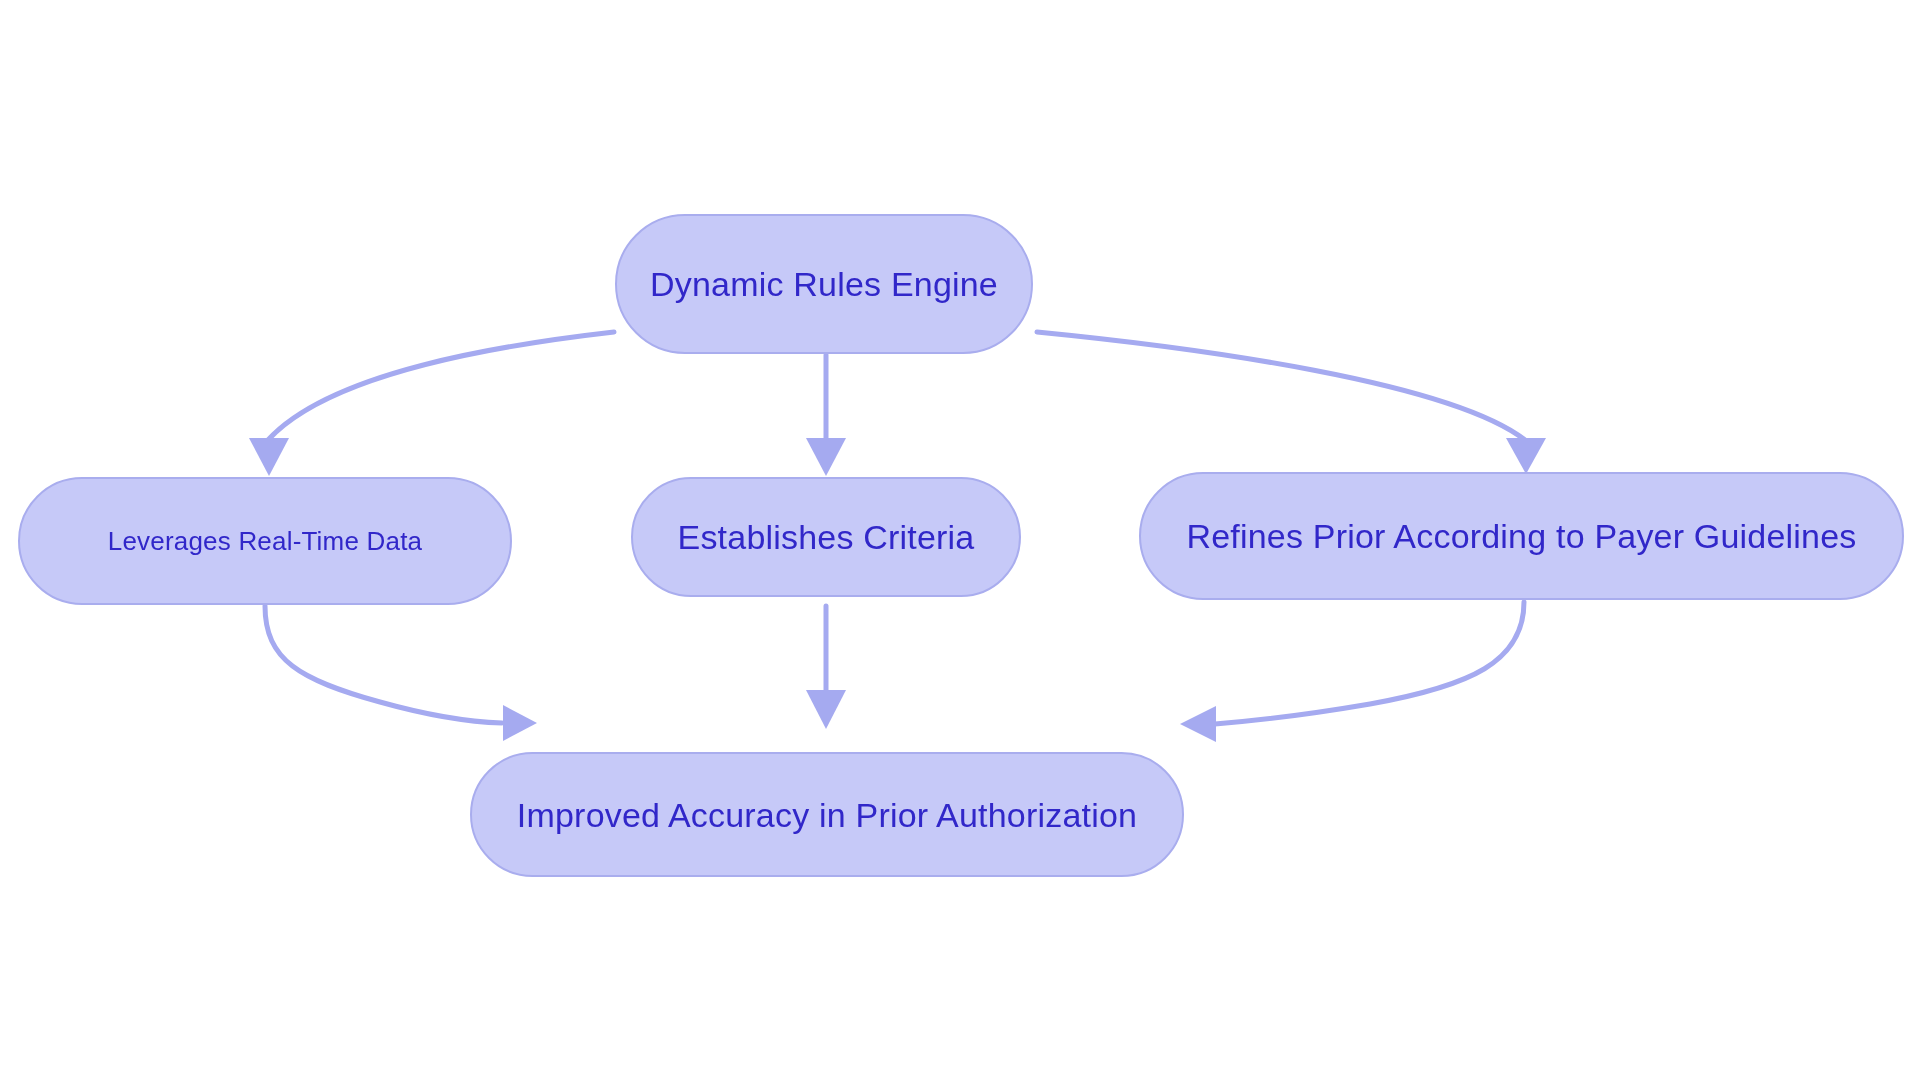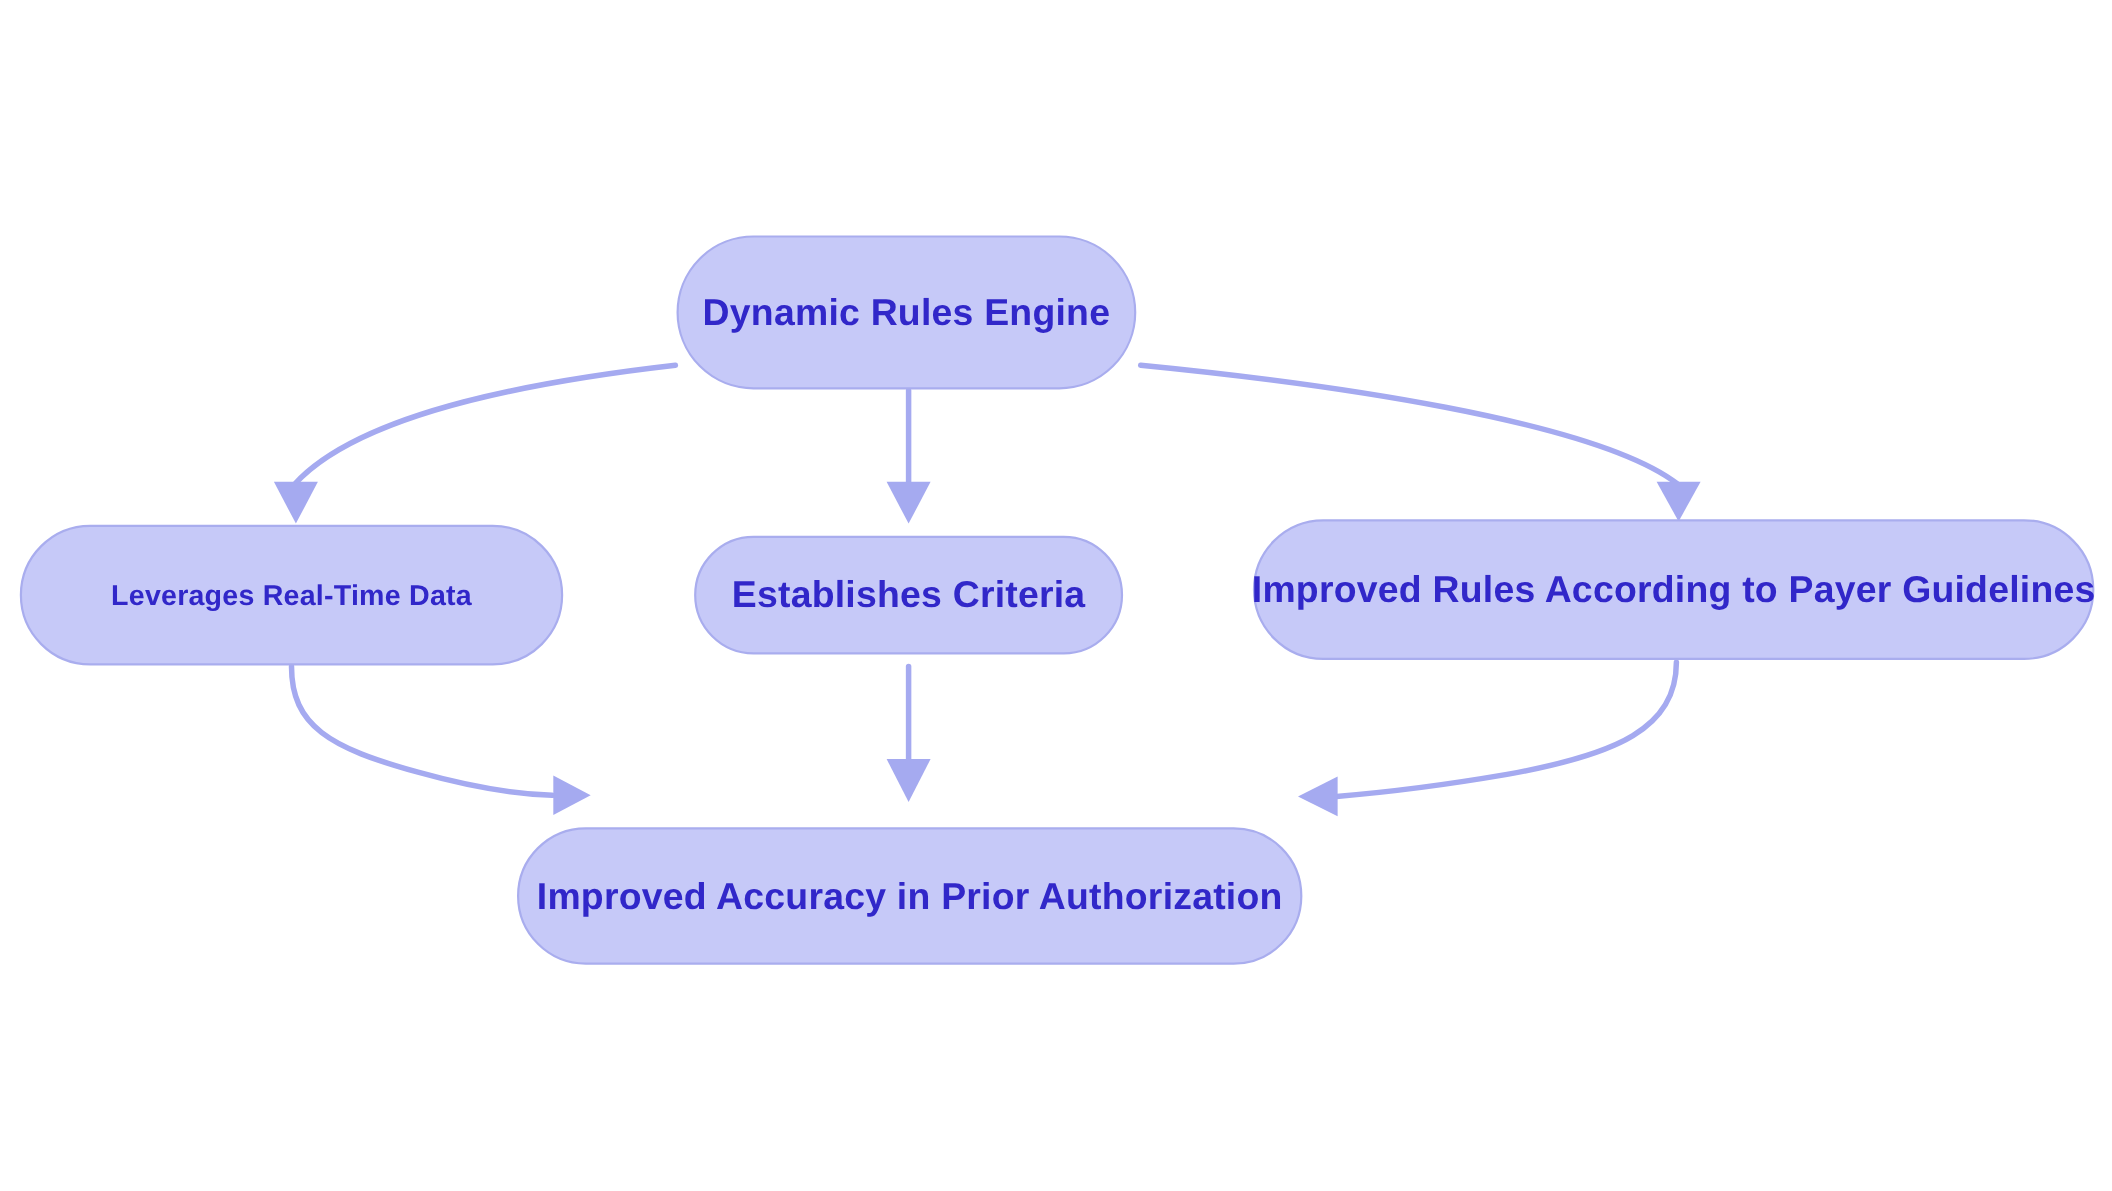--- a/index.html
+++ b/index.html
@@ -28,21 +28,21 @@
     position: absolute;
     box-sizing: border-box;
     display: flex;
     align-items: center;
     justify-content: center;
     background: #c6c9f8;
     border: 2px solid #ef4444;
     border-radius: 999px;
     color: #3127c9;
     font-family: "Liberation Sans", sans-serif;
-    font-weight: 700;
+    font-weight: 400;
     letter-spacing: 0.2px;
     white-space: nowrap;
     z-index: 2;
   }
   .node-label {
     display: block;
     line-height: 1;
     padding: 0 10px;
   }
   .edge-path {
@@ -96,25 +96,25 @@
   </svg>
 
   <div class="node" id="node-root" style="left: 615px; top: 214px; width: 418px; height: 140px; font-size: 34px; background: rgb(198, 201, 248); border-color: rgb(169, 173, 238); color: rgb(49, 39, 201);">
     <span class="node-label">Dynamic Rules Engine</span>
   </div>
 
   <div class="node" id="node-left" style="left: 18px; top: 477px; width: 494px; height: 128px; font-size: 26px; background: rgb(198, 201, 248); border-color: rgb(169, 173, 238); color: rgb(49, 39, 201);">
     <span class="node-label">Leverages Real-Time Data</span>
   </div>
 
-  <div class="node" id="node-middle" style="left: 631px; top: 487px; width: 390px; height: 108px; font-size: 34px; background: rgb(198, 201, 248); border-color: rgb(169, 173, 238); color: rgb(49, 39, 201);">
+  <div class="node" id="node-middle" style="left: 631px; top: 477px; width: 390px; height: 120px; font-size: 34px; background: rgb(198, 201, 248); border-color: rgb(169, 173, 238); color: rgb(49, 39, 201);">
     <span class="node-label">Establishes Criteria</span>
   </div>
 
   <div class="node" id="node-right" style="left: 1139px; top: 472px; width: 765px; height: 128px; font-size: 34px; background: rgb(198, 201, 248); border-color: rgb(169, 173, 238); color: rgb(49, 39, 201);">
-    <span class="node-label">Improved Rules According to Payer Guidelines</span>
+    <span class="node-label">Refines Prior According to Payer Guidelines</span>
   </div>
 
   <div class="node" id="node-outcome" style="left: 470px; top: 752px; width: 714px; height: 125px; font-size: 34px; background: rgb(198, 201, 248); border-color: rgb(169, 173, 238); color: rgb(49, 39, 201);">
     <span class="node-label">Improved Accuracy in Prior Authorization</span>
   </div>
 
 </div>
 
 </body></html>

